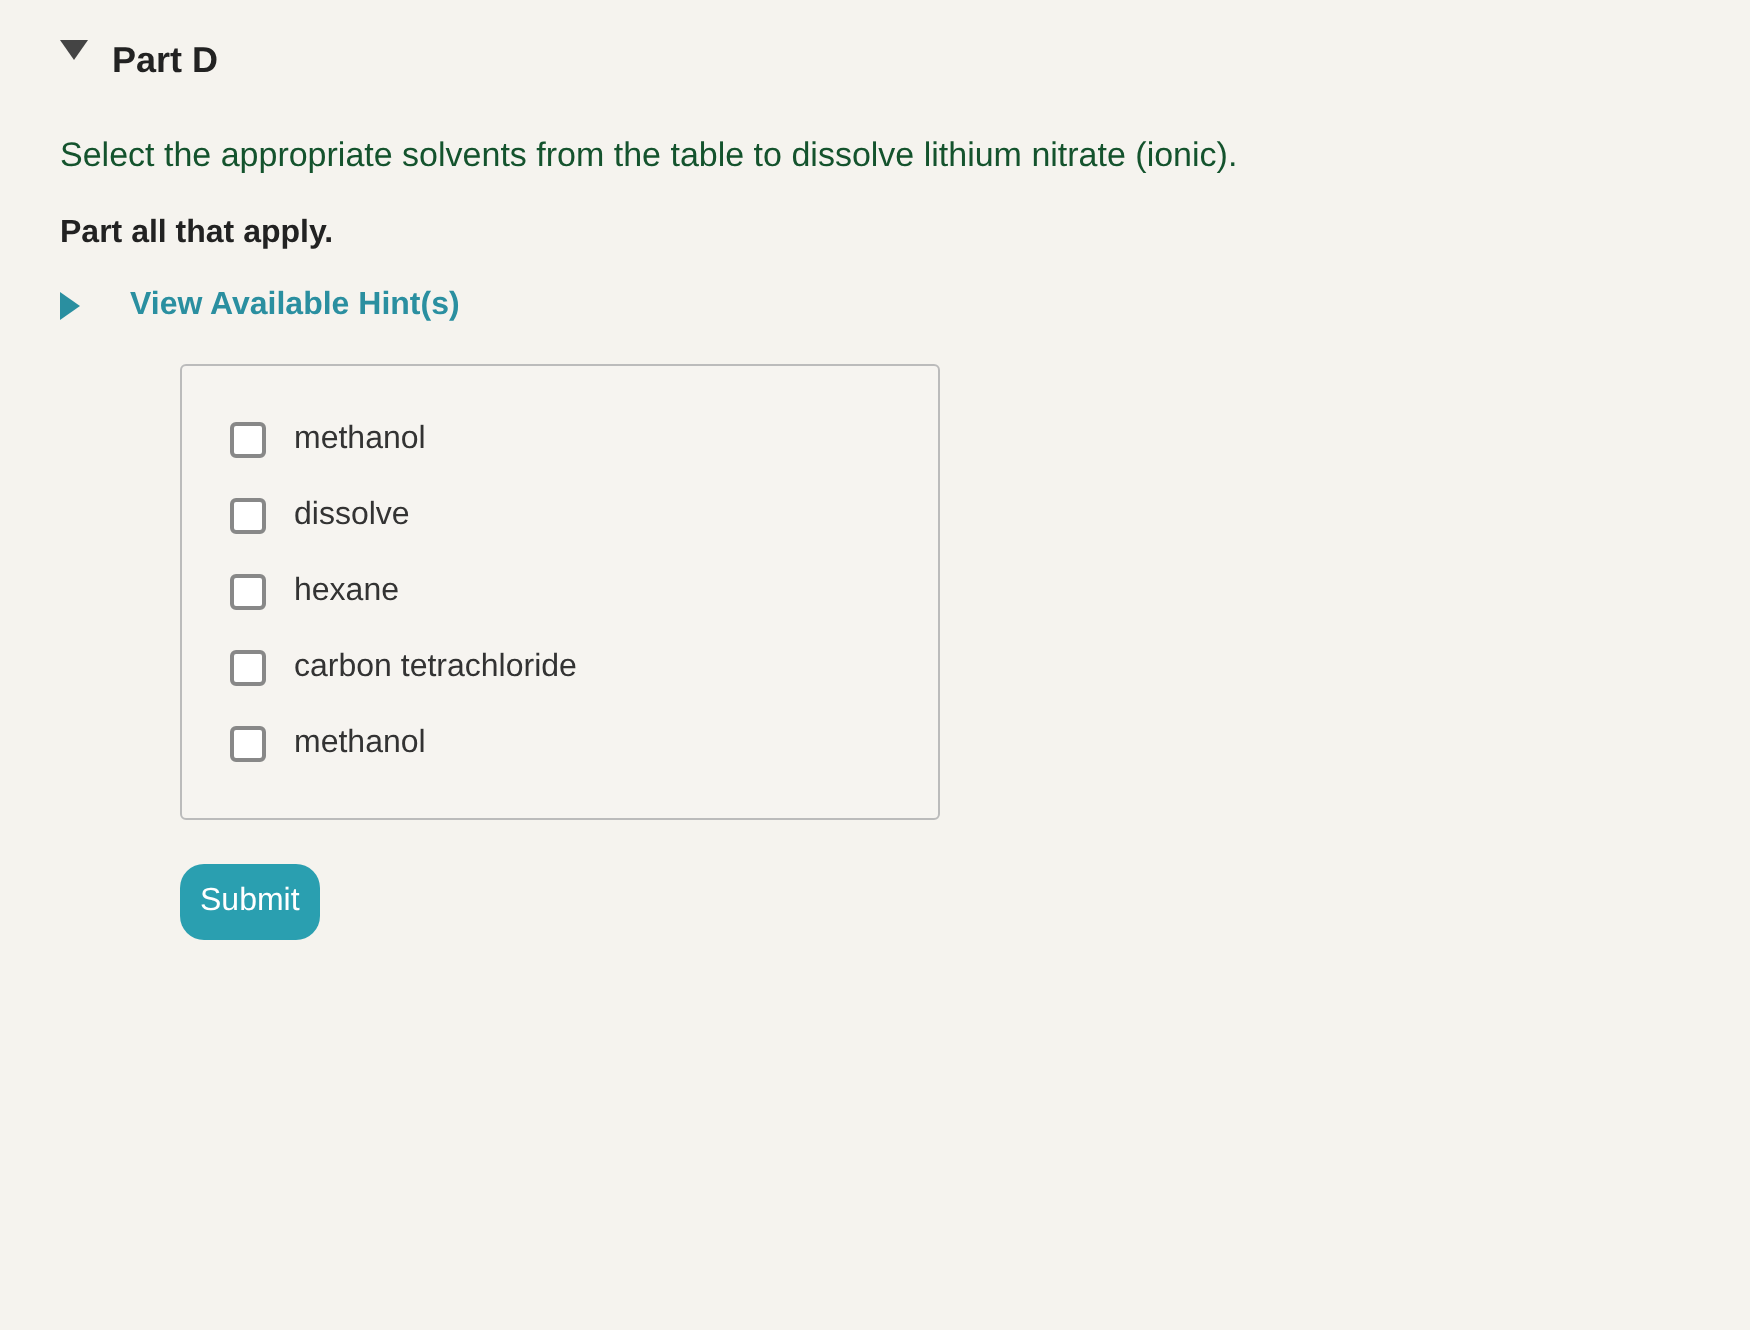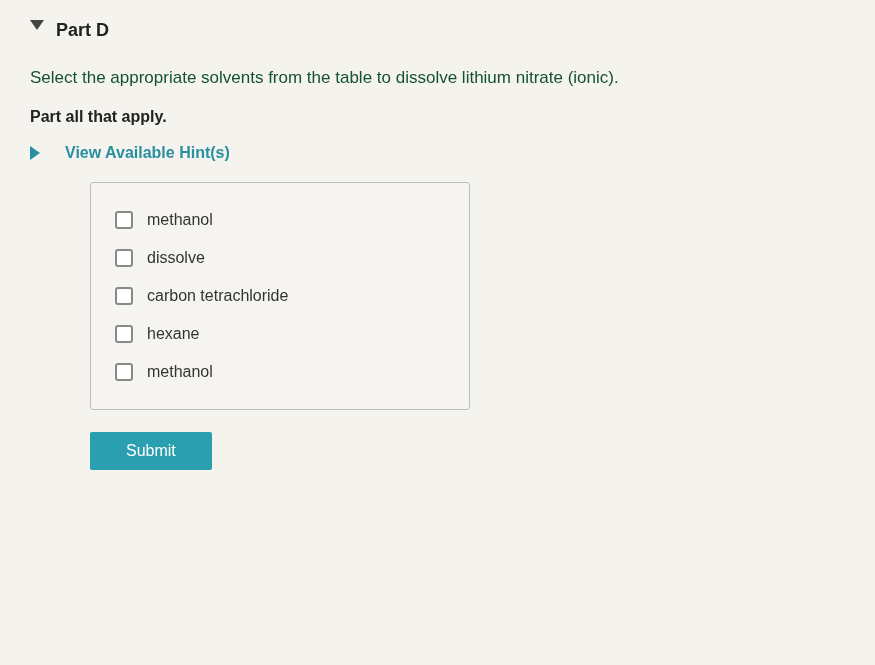--- a/index.html
+++ b/index.html
@@ -89,25 +89,25 @@
       flex-shrink: 0;
     }
     .option-label {
       font-size: 16px;
       color: #333;
     }
     .submit-btn {
       background: #2a9fb0;
       color: #fff;
       border: none;
-      padding: 10px 36px;
+      padding: 10px 10px;
       font-size: 16px;
       cursor: pointer;
       margin-left: 60px;
-      border-radius: 2px;
+      border-radius: 12px;
     }
   </style>
 </head>
 <body>
 
 
 
 <div class="part-header">
   <div class="triangle-down"></div>
   <div class="part-title">Part D</div>
@@ -126,25 +126,25 @@
   <div class="option-row">
     <div class="checkbox"></div>
     <div class="option-label">methanol</div>
   </div>
   <div class="option-row">
     <div class="checkbox"></div>
     <div class="option-label">dissolve</div>
   </div>
   <div class="option-row">
     <div class="checkbox"></div>
-    <div class="option-label">carbon tetrachloride</div>
+    <div class="option-label">hexane</div>
   </div>
   <div class="option-row">
     <div class="checkbox"></div>
-    <div class="option-label">hexane</div>
+    <div class="option-label">carbon tetrachloride</div>
   </div>
   <div class="option-row">
     <div class="checkbox"></div>
     <div class="option-label">methanol</div>
   </div>
 </div>
 
 <button class="submit-btn">Submit</button>
 
 

